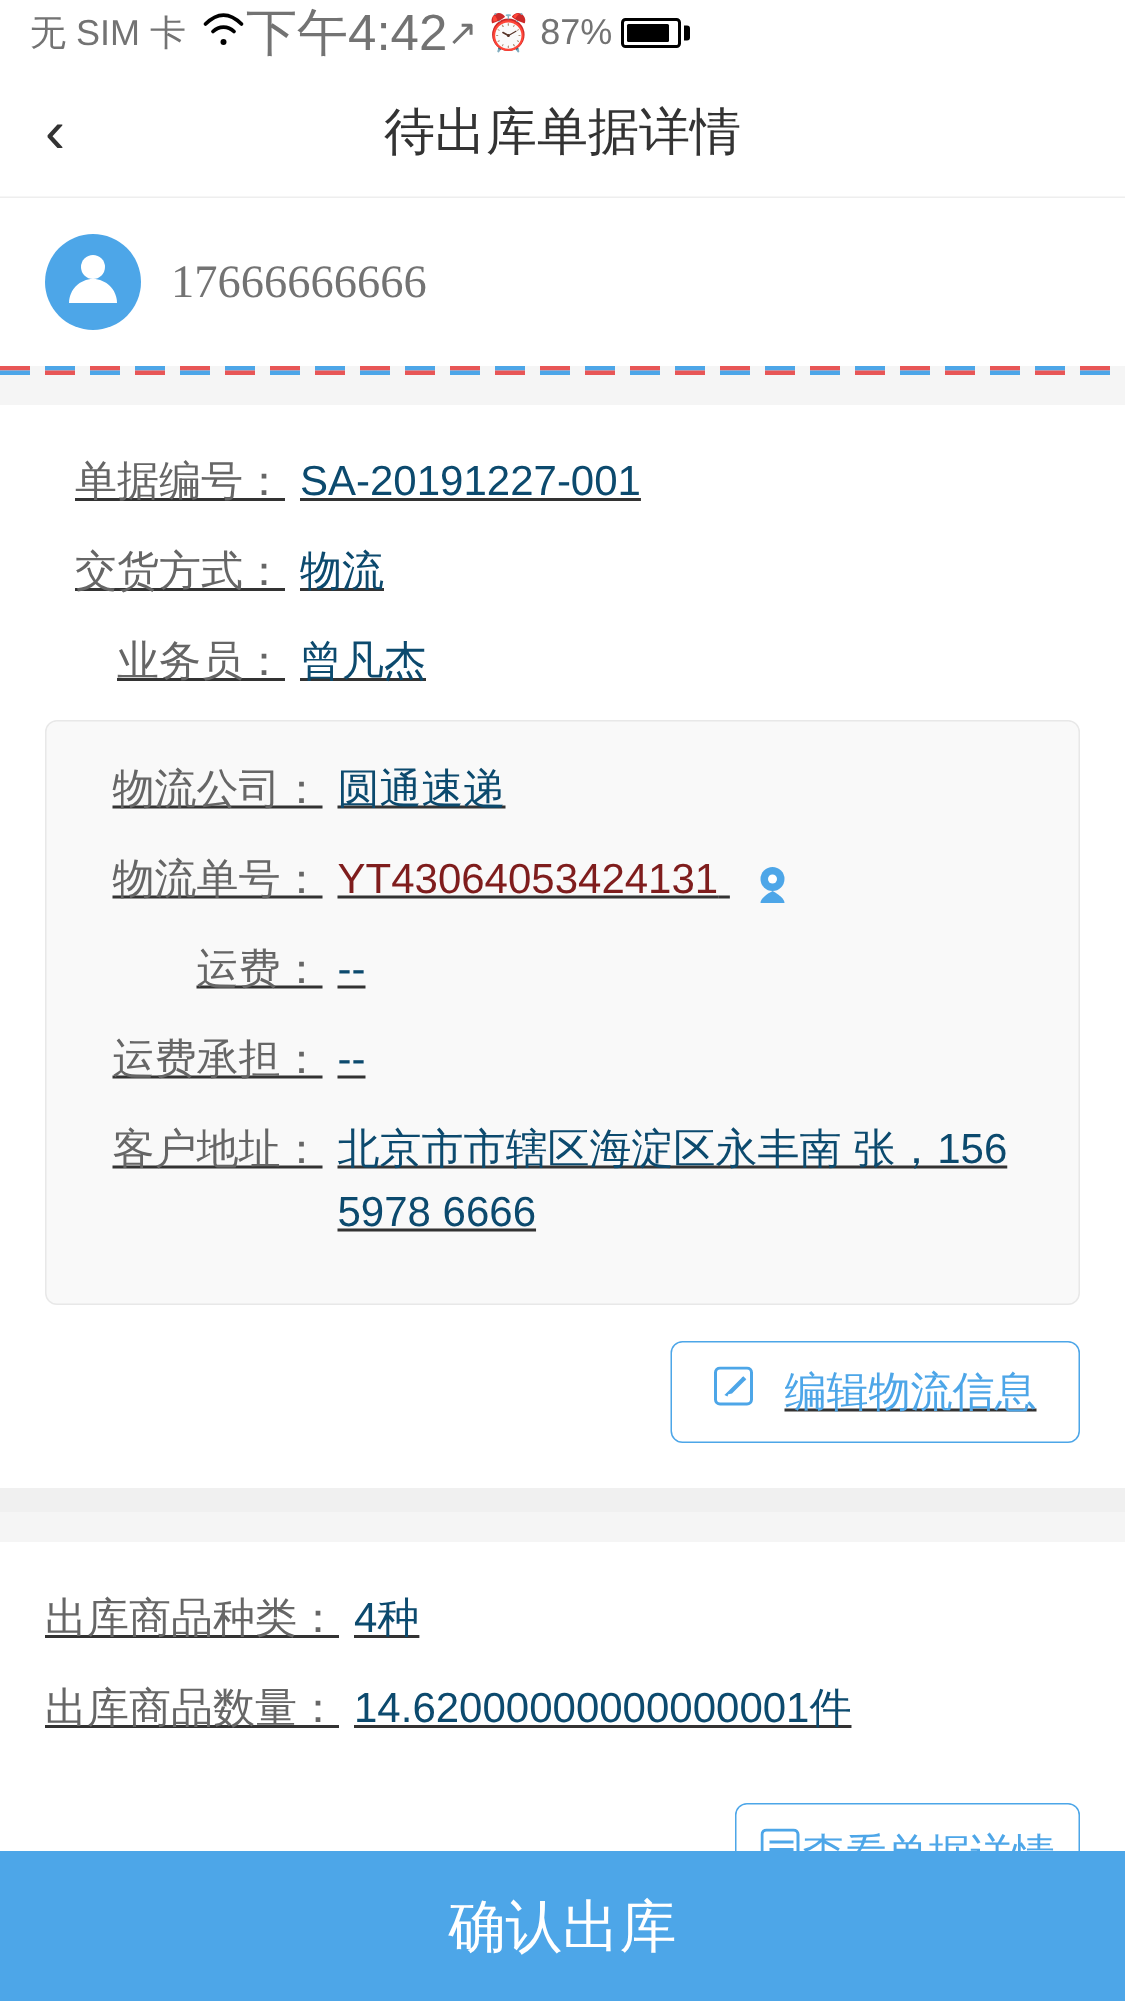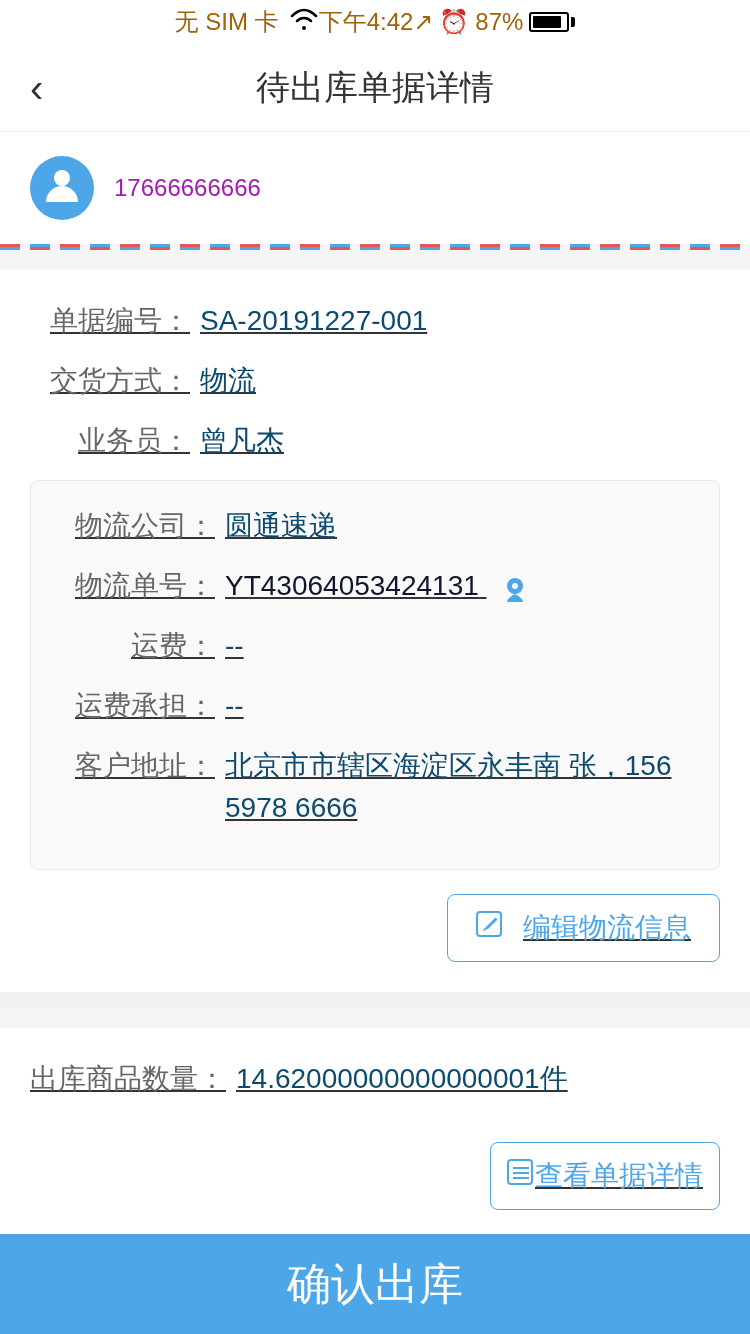--- a/index.html
+++ b/index.html
@@ -13,27 +13,27 @@
       color: #333;
     }
 
     
     .status-bar {
       width: 750px;
       height: 44px;
       background: #fff;
       display: flex;
       align-items: center;
-      justify-content: center;
+      justify-content: flex-start;
       padding: 0 20px;
       font-size: 24px;
-      color: #a16207;
+      color: #737373;
     }
     .status-left { display: flex; align-items: center; gap: 10px; }
-    .status-center { font-size: 24px; font-weight: 500; }
+    .status-center { font-size: 34px; font-weight: 500; }
     .status-right { display: flex; align-items: center; gap: 6px; font-size: 24px; }
 
     
     .nav-bar {
       width: 750px;
       height: 88px;
       background: #fff;
       display: flex;
       align-items: center;
       padding: 0 30px;
@@ -72,23 +72,24 @@
       display: flex;
       align-items: center;
       justify-content: center;
       flex-shrink: 0;
     }
     .avatar-icon {
       color: #fff;
       font-size: 36px;
     }
     .customer-phone {
-      font-size: 24px;
+      font-size: 31px;
       font-weight: 500;
-      color: #a21caf;
+      color: #737373;
+      font-family: Liberation Serif, serif;
     }
 
     
     .dashed-divider {
       width: 100%;
       height: 6px;
       position: relative;
       overflow: hidden;
     }
     .dashed-divider::before {
@@ -144,21 +145,21 @@
       min-width: 160px;
       text-align: right;
       flex-shrink: 0;
     }
     .field-value {
       color: #0c4a6e;
       font-size: 28px;
       flex: 1;
       margin-left: 10px;
     }
-    .field-value.blue { color: #0f172a; }
+    .field-value.blue { color: #7f1d1d; }
 
     
     .location-icon {
       display: inline-block;
       width: 36px;
       height: 36px;
       margin-left: 10px;
       vertical-align: middle;
       cursor: pointer;
     }
@@ -225,21 +226,21 @@
       width: 750px;
       height: 100px;
       background: #4da6e8;
       display: flex;
       align-items: center;
       justify-content: center;
       cursor: pointer;
     }
     .confirm-btn-text {
       color: #fff;
-      font-size: 44px;
+      font-size: 38px;
       font-weight: 500;
     }
 
     
     .bottom-spacer {
       height: 100px;
     }
 
     .battery-icon {
       display: inline-flex;
@@ -374,20 +375,24 @@
       </span>
       <span>编辑物流信息</span>
     </div>
   </div>
 </div>
 
 <div class="gray-divider"></div>
 
 <div class="section">
   <div class="field-row">
+    <span class="field-label">出库商品种类：</span>
+    <span class="field-value">4种</span>
+  </div>
+  <div class="field-row">
     <span class="field-label">出库商品数量：</span>
     <span class="field-value">14.62000000000000001件</span>
   </div>
 
   <div style="display:flex; justify-content:flex-end;">
     <div class="view-btn">
       <span>
         <svg width="28" height="28" viewBox="0 0 28 28" fill="none">
           <rect x="1" y="1" width="24" height="24" rx="3" stroke="#4da6e8" stroke-width="2" fill="none"></rect>
           <line x1="6" y1="9" x2="22" y2="9" stroke="#4da6e8" stroke-width="2"></line>

